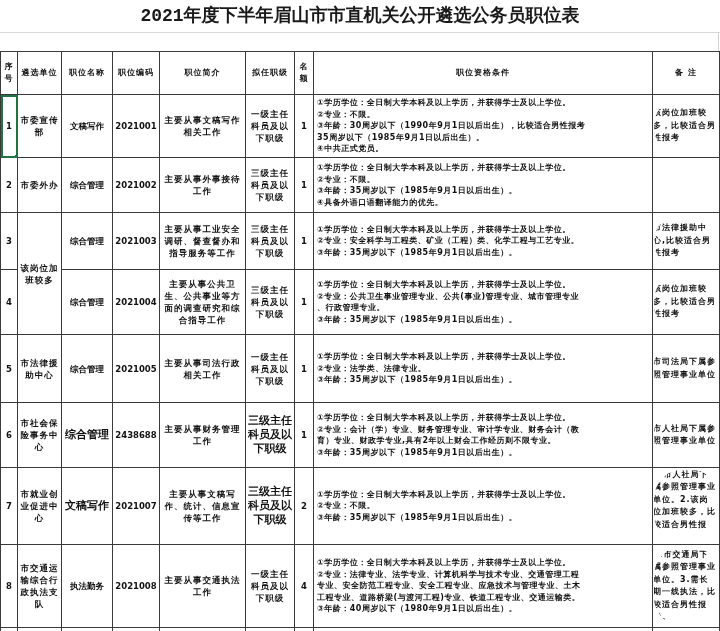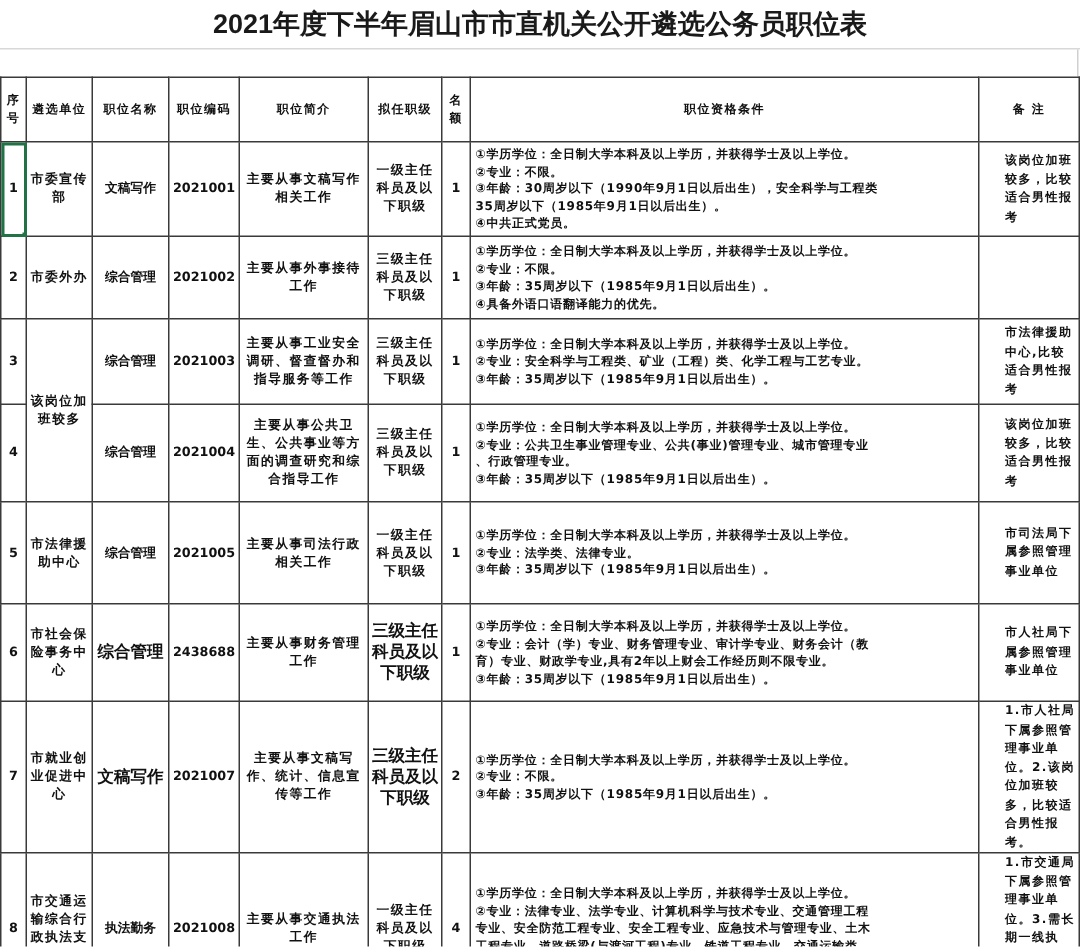--- a/index.html
+++ b/index.html
@@ -1,31 +1,31 @@
 <!DOCTYPE html>
 <html><head>
 <meta charset="utf-8">
 <style>
   html, body { margin:0; padding:0; background:#ffffff; }
   body { width:720px; height:631px; overflow:hidden; position:relative;
          font-family:"DejaVu Sans", "Liberation Sans", sans-serif; color:#111; }
   .title { position:absolute; left:0; top:0; width:720px; height:32px;
-           text-align:center; font-family:Liberation Sans, sans-serif;
+           text-align:center; font-family:Liberation Mono, monospace;
            font-size:18px; line-height:32px; font-weight:bold; color:#1a1a1a;
            border-bottom:1px solid #d8d8d8; }
   .gap { position:absolute; left:0; top:33px; width:718px; height:18px;
          border-right:1px solid #d0d0d0; }
   table { position:absolute; left:0; top:51px; border-collapse:collapse;
           table-layout:fixed; width:719px; }
   td, th { border:1.5px solid #3a3a3a; padding:0 2px; font-size:8.5px;
            font-weight:bold; text-align:center; vertical-align:middle;
            line-height:12px; overflow:hidden; }
   th { height:42px; font-size:8px; letter-spacing:1px; }
   td.req { text-align:left; letter-spacing:0.5px; padding-left:3px; font-size:8px; line-height:11.5px; }
-  td.note { text-align:left; letter-spacing:1px; font-size:8px; line-height:12.5px; padding-left:17px; }
+  td.note { text-align:left; letter-spacing:1px; font-size:8px; line-height:12.5px; padding-left:0;border-radius:31px; }
   td.note.center { text-align:left; }
   td.big { font-size:11px; line-height:14px; }
   td.sel { outline:2px solid #217346; outline-offset:-2px; position:relative; }
   td.sel::after { content:""; position:absolute; right:-3px; bottom:-3px;
                   width:5px; height:5px; background:#217346; }
   .line { display:block; white-space:nowrap; }
   .unitcell { letter-spacing:1px;border-radius:11px; }
   .desc { letter-spacing:1px; }
 </style>
 </head>
@@ -65,21 +65,21 @@
       <td class="sel">1</td>
       <td class="unitcell">市委宣传部</td>
       <td>文稿写作</td>
       <td>2021001</td>
       <td class="desc">主要从事文稿写作相关工作</td>
       <td class="desc">一级主任科员及以下职级</td>
       <td>1</td>
       <td class="req">
         <span class="line">①学历学位：全日制大学本科及以上学历，并获得学士及以上学位。</span>
         <span class="line">②专业：不限。</span>
-        <span class="line">③年龄：30周岁以下（1990年9月1日以后出生），安全科学与工程类</span>
+        <span class="line">③年龄：30周岁以下（1990年9月1日以后出生），比较适合男性报考</span>
         <span class="line">35周岁以下（1985年9月1日以后出生）。</span>
         <span class="line">④中共正式党员。</span>
       </td>
       <td class="note">该岗位加班较多，比较适合男性报考</td>
     </tr>
 
     <tr style="height:55px">
       <td>2</td>
       <td class="unitcell">市委外办</td>
       <td>综合管理</td>

